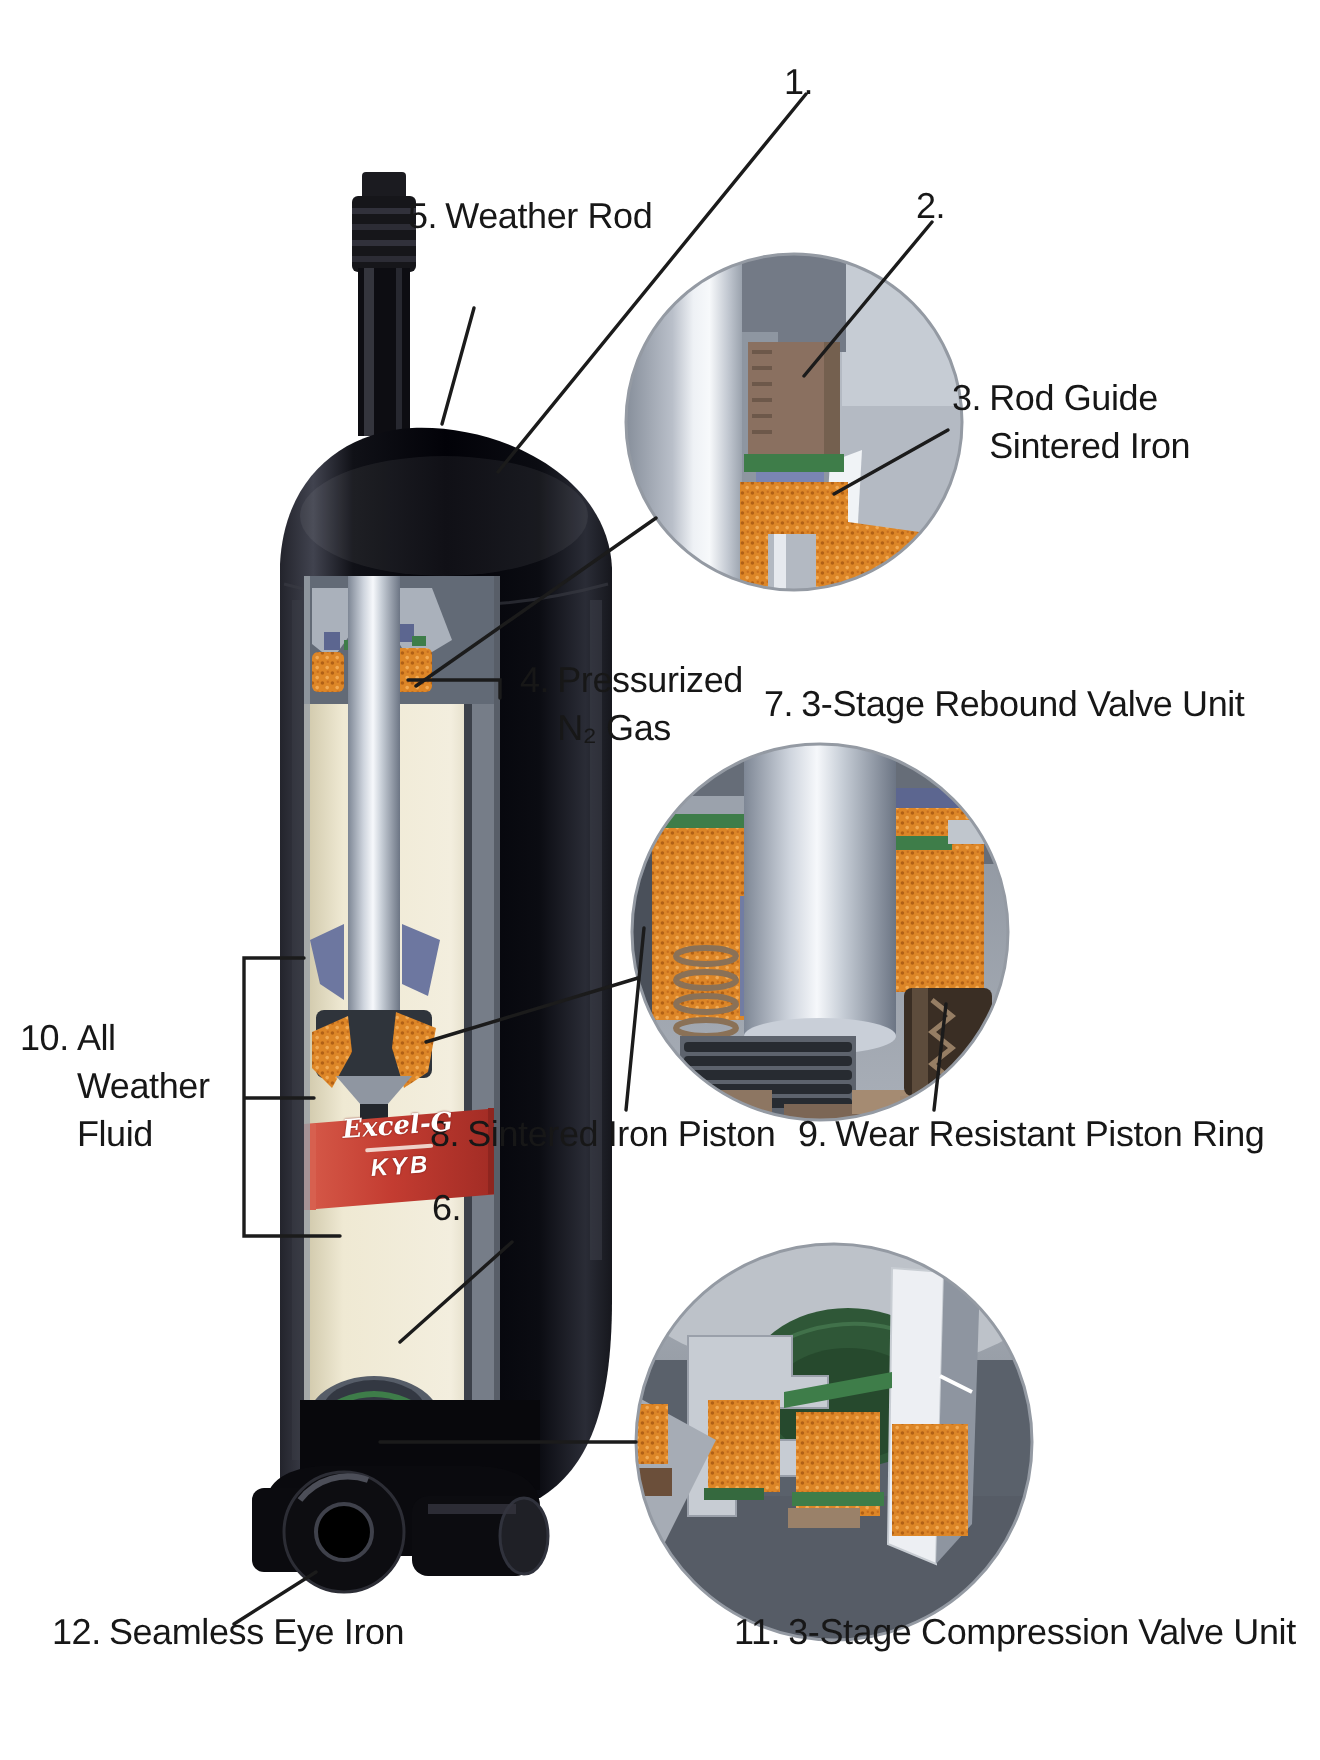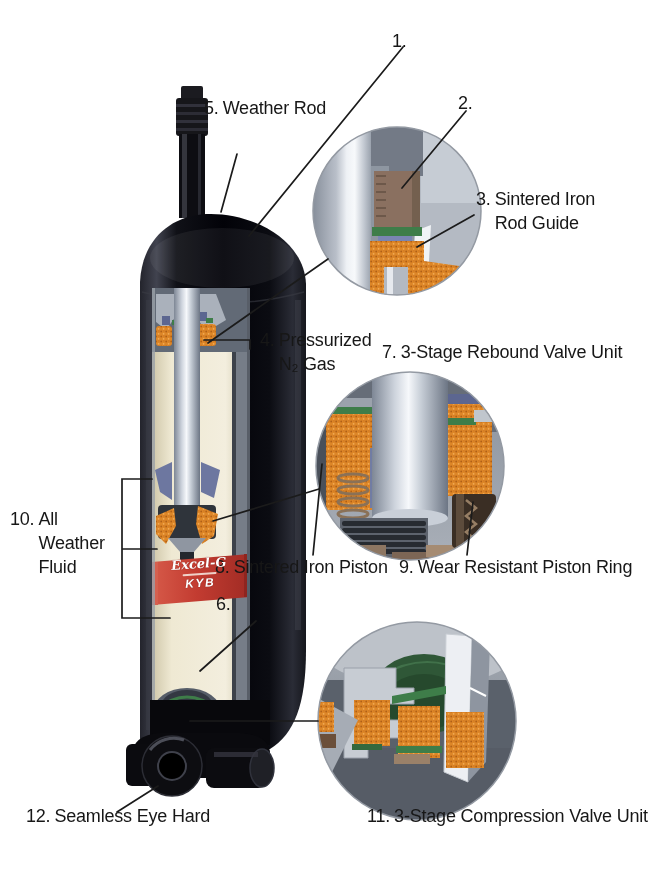--- a/index.html
+++ b/index.html
@@ -299,22 +299,22 @@
 
   <div class="callout c1">
     <span class="num">1.</span>
   </div>
   <div class="callout c2">
     <span class="num">2.</span>
   </div>
   <div class="callout c3">
     <span class="num">3.</span>
     <span class="lines">
+      <span>Rod Guide</span>
       <span>Sintered Iron</span>
-      <span>Rod Guide</span>
     </span>
   </div>
   <div class="callout c4">
     <span class="num">4.</span>
     <span class="lines">
       <span>Pressurized</span>
       <span>N₂ Gas</span>
     </span>
   </div>
   <div class="callout c5">
@@ -354,21 +354,21 @@
   </div>
   <div class="callout c11">
     <span class="num">11.</span>
     <span class="lines">
       <span>3-Stage Compression Valve Unit</span>
     </span>
   </div>
   <div class="callout c12">
     <span class="num">12.</span>
     <span class="lines">
-      <span>Seamless Eye Hard</span>
+      <span>Seamless Eye Iron</span>
     </span>
   </div>
 
   <div class="badge">
     <span class="brand">Excel-G</span>
     <span class="tinybar"></span>
     <span class="kyb">KYB</span>
   </div>
 
 </div>

